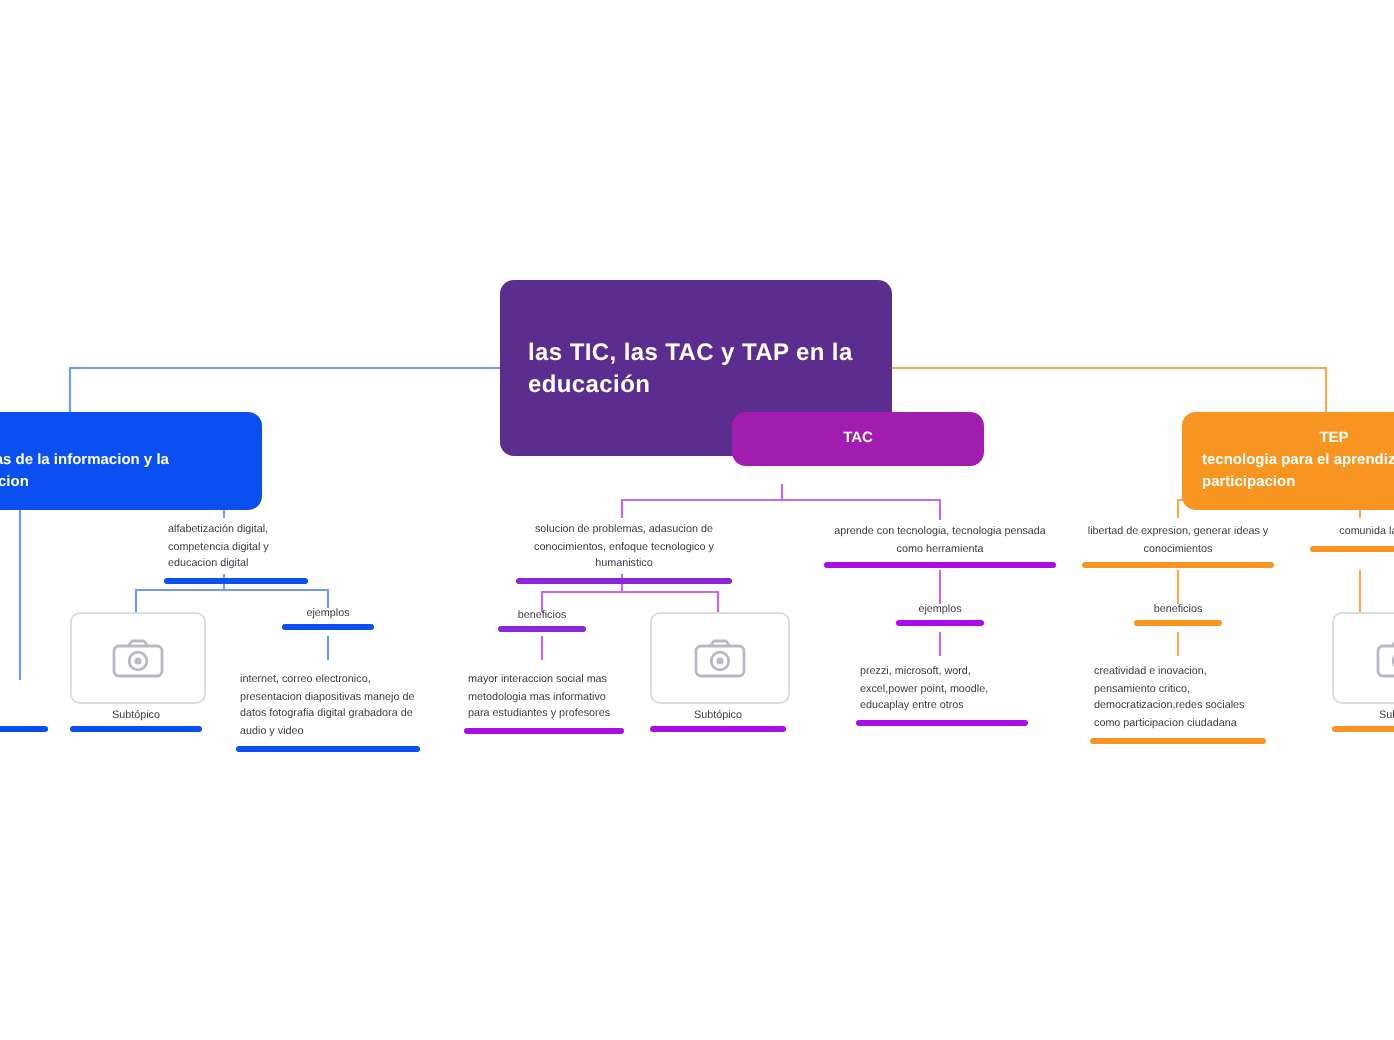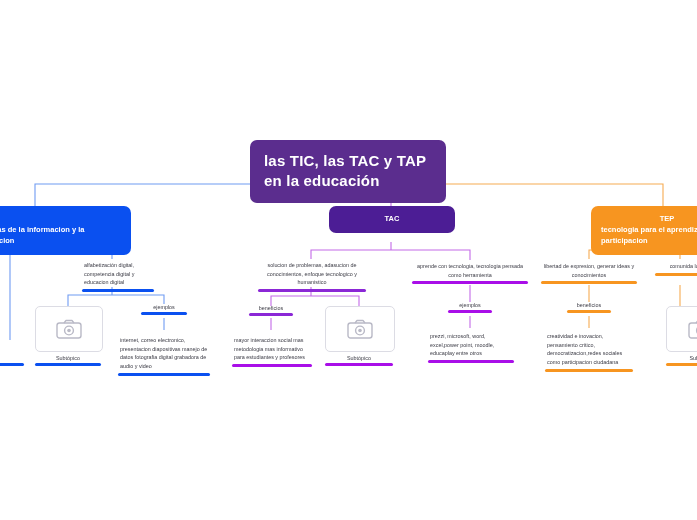--- a/index.html
+++ b/index.html
@@ -30,39 +30,39 @@
   .node {
     position: absolute;
     box-sizing: border-box;
   }
   
   .root-node {
     background: #5b2d8e;
     color: #ffffff;
     border-radius: 7px;
     font-weight: bold;
-    font-size: 15px;
+    font-size: 12px;
     line-height: 1.35;
-    padding: 11px 14px;
+    padding: 28px 14px;
     letter-spacing: 0.2px;
   }
   
   .cat-node {
     color: #ffffff;
     border-radius: 7px;
     font-weight: bold;
     font-size: 7.5px;
     line-height: 1.45;
     padding: 8px 10px;
     text-align: center;
   }
   .cat-node .cat-title { display: block; }
   .cat-node .cat-sub { display: block; }
   .cat-blue { background: #0a50f0; text-align: left; }
-  .cat-purple { background: #4c1d95; }
+  .cat-purple { background: #a21caf; margin-left: 37px; }
   .cat-orange { background: #f79520; text-align: left; }
   
   .leaf {
     position: absolute;
     font-size: 5.4px;
     line-height: 1.6;
     color: #3b3b45;
     box-sizing: border-box;
   }
   .leaf .leaf-text { display: block; padding: 0 2px 2px 2px; }

